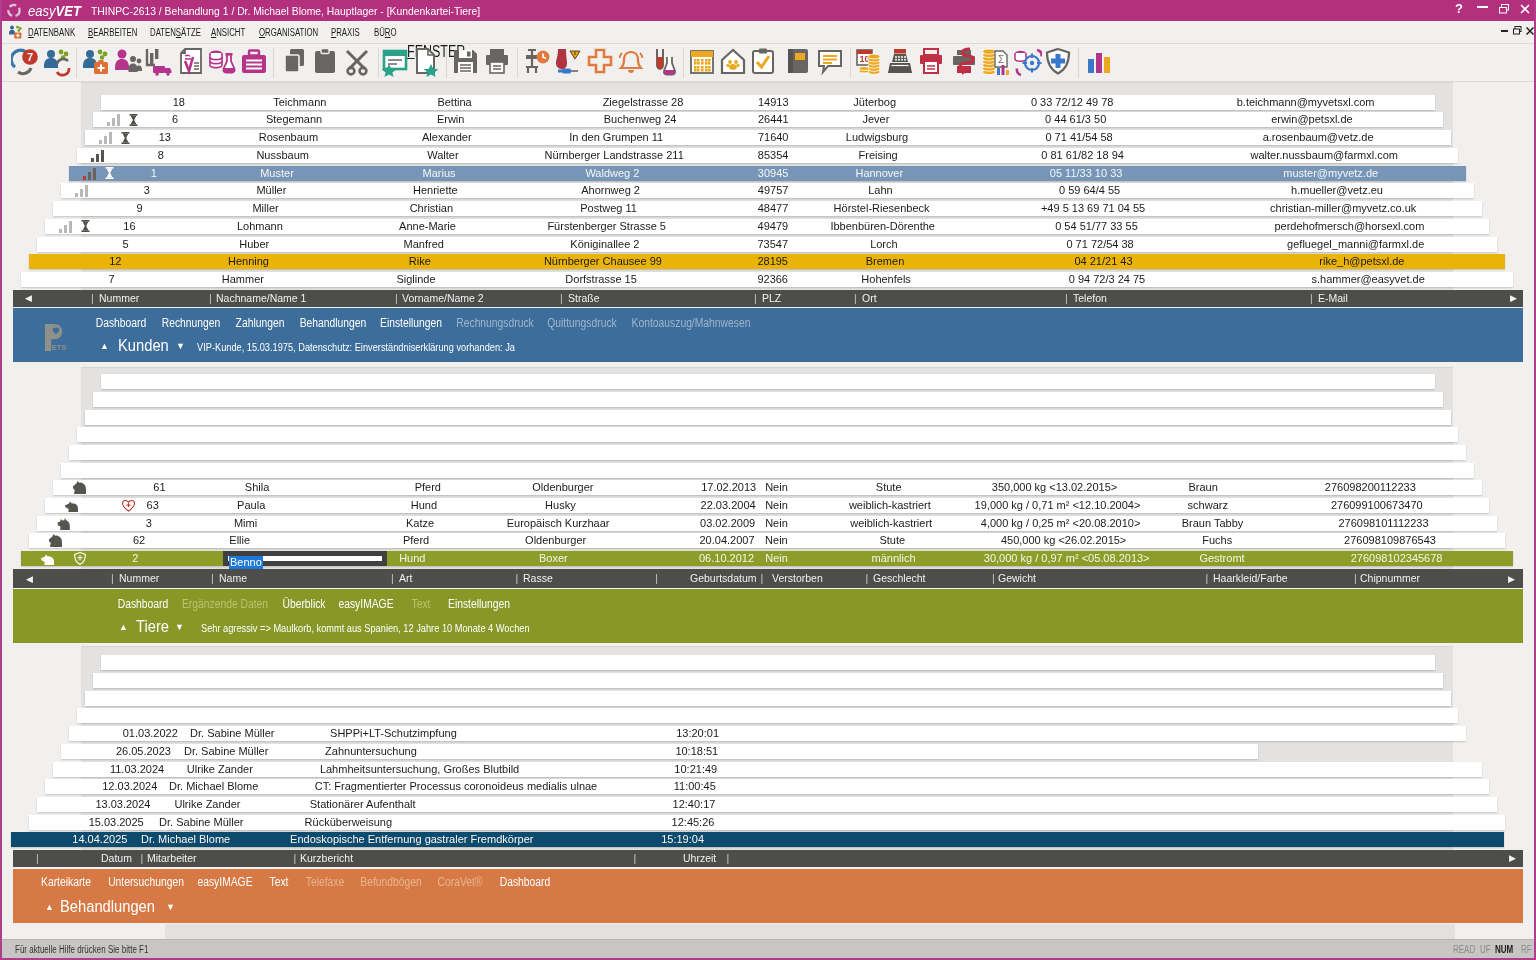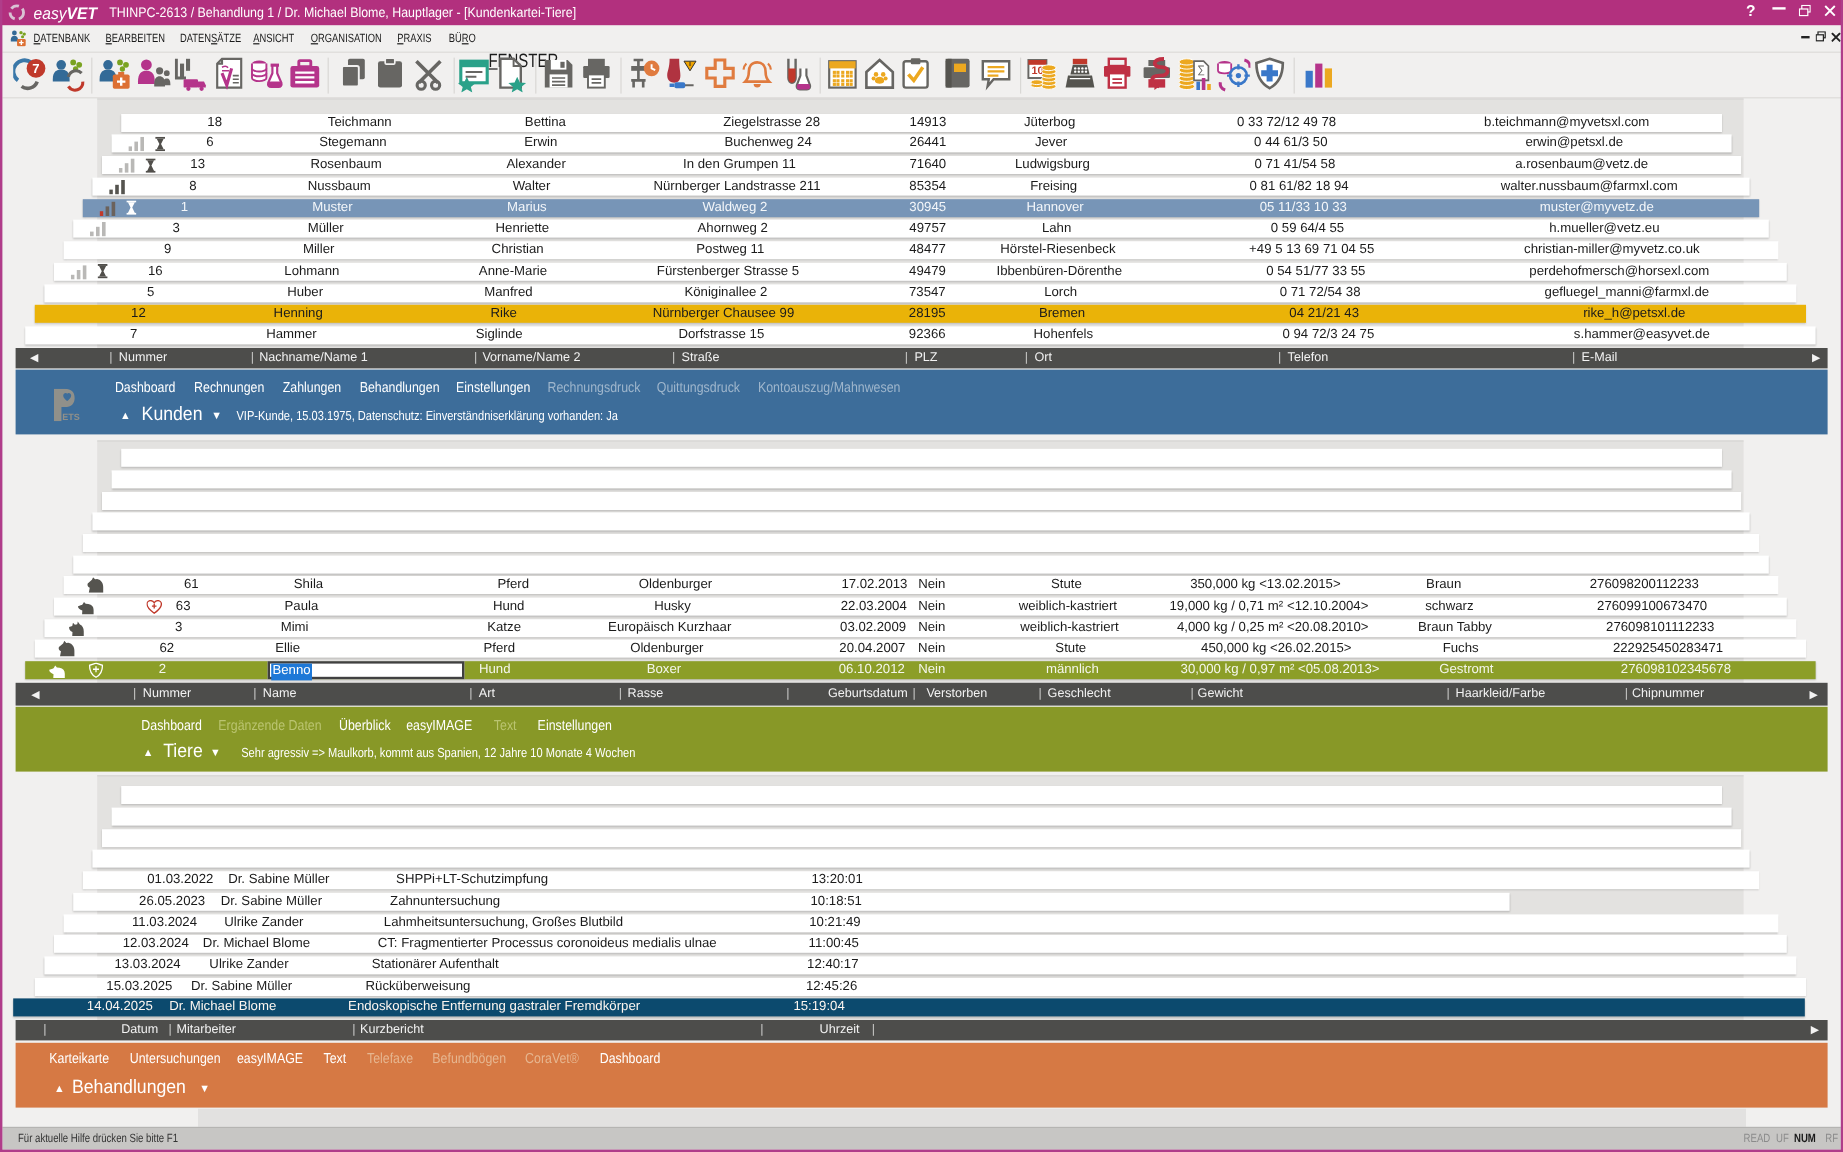--- a/index.html
+++ b/index.html
@@ -568,21 +568,21 @@
 <div class="card" style="left:28.5px;top:533.4px;width:1476.7px;background:#ffffff">
     <span class="ce" style="left:116.7px;">62</span>
     <span class="cc" style="left:211.2px;">Ellie</span>
     <span class="cc" style="left:387.6px;">Pferd</span>
     <span class="cc" style="left:527.2px;">Oldenburger</span>
     <span class="cc" style="left:698.5px;">20.04.2007</span>
     <span class="cc" style="left:747.9px;">Nein</span>
     <span class="cc" style="left:863.8px;">Stute</span>
     <span class="cc" style="left:1035.1px;">450,000 kg &lt;26.02.2015&gt;</span>
     <span class="cc" style="left:1188.7px;">Fuchs</span>
-    <span class="cc" style="left:1361.5px;">222925450283471</span>
+    <span class="cc" style="left:1361.5px;">276098109876543</span>
     <svg class="ab" style="left:19.0px;top:1.0px" width="15" height="13" viewBox="0 0 15 13">
       <path d="M2 13 L2.8 8.8 C1.2 8.2 0.5 6.6 1.1 5.2 L4.6 2.2 L5.6 0 L7.2 1.8 L9 1.6 C12.4 2.4 14 5 14 8.2 L14 13 Z" fill="#55544f"></path>
     </svg>
   </div>
 <div class="card" style="left:20.5px;top:551.1px;width:1492.5px;background:#8c9e28">
     <span class="ce" style="left:117.9px;color:#f4f6ec;">2</span>
     <span class="cc" style="left:391.8px;color:#f4f6ec;">Hund</span>
     <span class="cc" style="left:532.8px;color:#f4f6ec;">Boxer</span>
     <span class="cc" style="left:706.0px;color:#f4f6ec;">06.10.2012</span>
     <span class="cc" style="left:756.0px;color:#f4f6ec;">Nein</span>
@@ -591,21 +591,21 @@
     <span class="cc" style="left:1201.5px;color:#f4f6ec;">Gestromt</span>
     <span class="cc" style="left:1376.1px;color:#f4f6ec;">276098102345678</span>
     <svg class="ab" style="left:19.0px;top:1.0px" width="15" height="13" viewBox="0 0 15 13">
       <path d="M1 6.2 L4.6 5 L6 2.6 L7.4 4.2 L9.6 4.4 C12.6 4.8 14 6.8 14 9.4 L14 13 L4.4 13 L4.6 9.8 C2.4 9.2 1 7.8 1 6.2 Z" fill="#fff"></path>
       <path d="M6.2 4.6 L5 7.8 L3 5.8 Z" fill="#fff"></path>
     </svg>
     <svg class="ab" style="left:53.0px;top:1.0px" width="12" height="13" viewBox="0 0 12 13">
       <path d="M6 0.6 L11.4 2.4 C11.4 7 9.6 10.6 6 12.4 C2.4 10.6 0.6 7 0.6 2.4 Z" fill="none" stroke="#fff" stroke-width="1.1"></path>
       <path d="M6 3.2 L6 8.2 M3.5 5.7 L8.5 5.7" stroke="#fff" stroke-width="1.1"></path>
     </svg>
-    <span class="ab" style="left:202.5px;top:-0.5px;width:164px;height:15.5px;background:#fff;border:2px solid #404040">
+    <span class="ab" style="left:202.5px;top:-0.5px;width:164px;height:15.5px;background:#fff;border:5px solid #404040">
       <span style="position:absolute;left:1px;top:0.5px;background:#1e78d7;color:#fff;padding:0 1px;line-height:13.5px">Benno</span>
     </span>
   </div>
 <div class="hdr" style="left:13px;top:568.8px;width:1510px;height:19px;line-height:19px">
     <span class="ab" style="left:13px;top:1px;font-size:9px">◀</span>
     <span class="sep" style="left:97.9px;line-height:19px">|</span>
     <span class="sep" style="left:198.0px;line-height:19px">|</span>
     <span class="sep" style="left:378.0px;line-height:19px">|</span>
     <span class="sep" style="left:502.6px;line-height:19px">|</span>
     <span class="sep" style="left:642.2px;line-height:19px">|</span>

